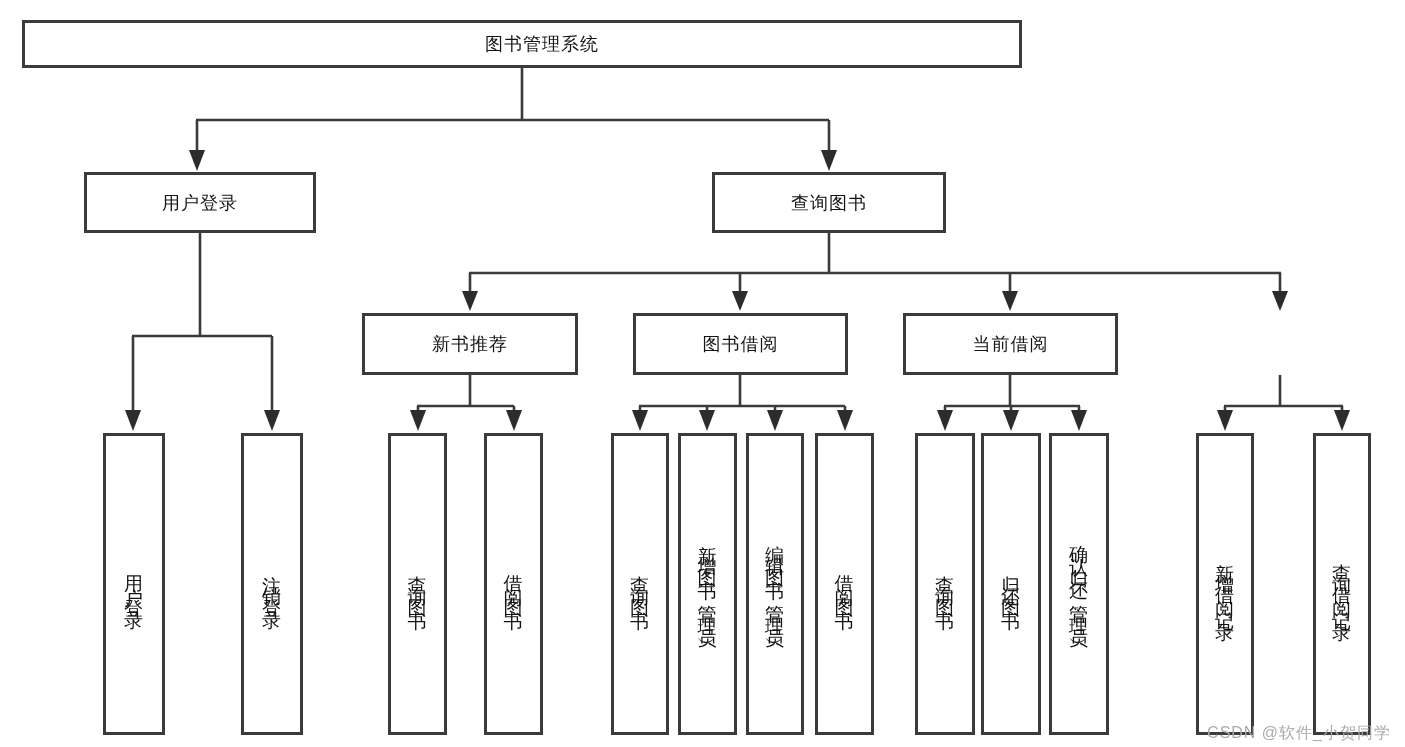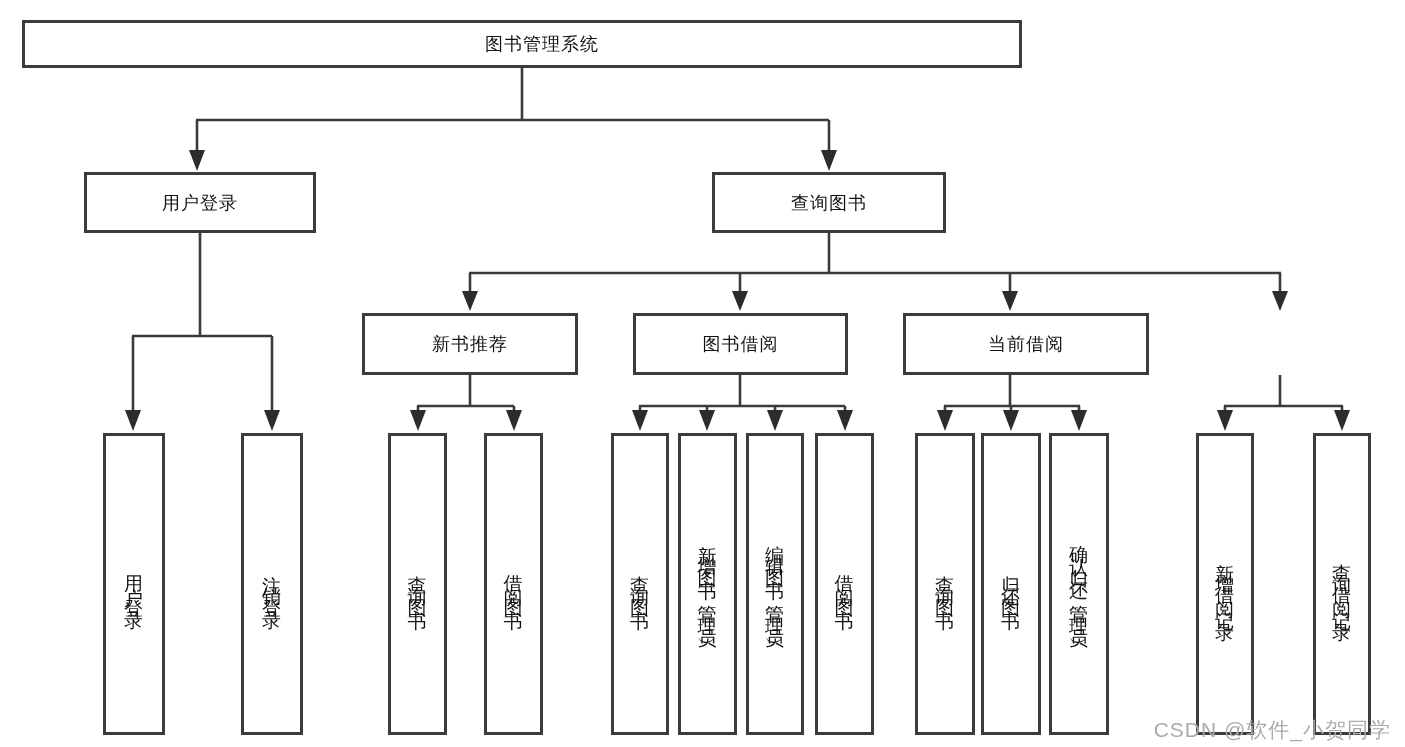--- a/index.html
+++ b/index.html
@@ -50,21 +50,21 @@
     text-orientation: mixed;
     font-size: 19px;
     letter-spacing: 12px;
     line-height: 1;
     white-space: nowrap;
   }
   .watermark {
     position: absolute;
     right: 14px;
     bottom: 3px;
-    font-size: 21px;
+    font-size: 16px;
     color: #ababab;
     letter-spacing: 1px;
     z-index: 3;
     pointer-events: none;
   }
 </style>
 </head>
 <body>
 
 <div id="canvas">
@@ -143,21 +143,21 @@
   <div class="box" style="left:712px; top:172px; width:234px; height:61px;">
     <span>查询图书</span>
   </div>
 
   <div class="box" style="left:362px; top:313px; width:216px; height:62px;">
     <span>新书推荐</span>
   </div>
   <div class="box" style="left:633px; top:313px; width:215px; height:62px;">
     <span>图书借阅</span>
   </div>
-  <div class="box" style="left:903px; top:313px; width:246px; height:62px;align-items:center;">
+  <div class="box" style="left:903px; top:313px; width:215px; height:62px;align-items:center;">
     <span>当前借阅</span>
   </div>
 
   <div class="vbox" style="left:103px; top:433px; width:62px; height:302px;">
     <span class="vtext">用户登录</span>
   </div>
   <div class="vbox" style="left:241px; top:433px; width:62px; height:302px;">
     <span class="vtext">注销登录</span>
   </div>
 

